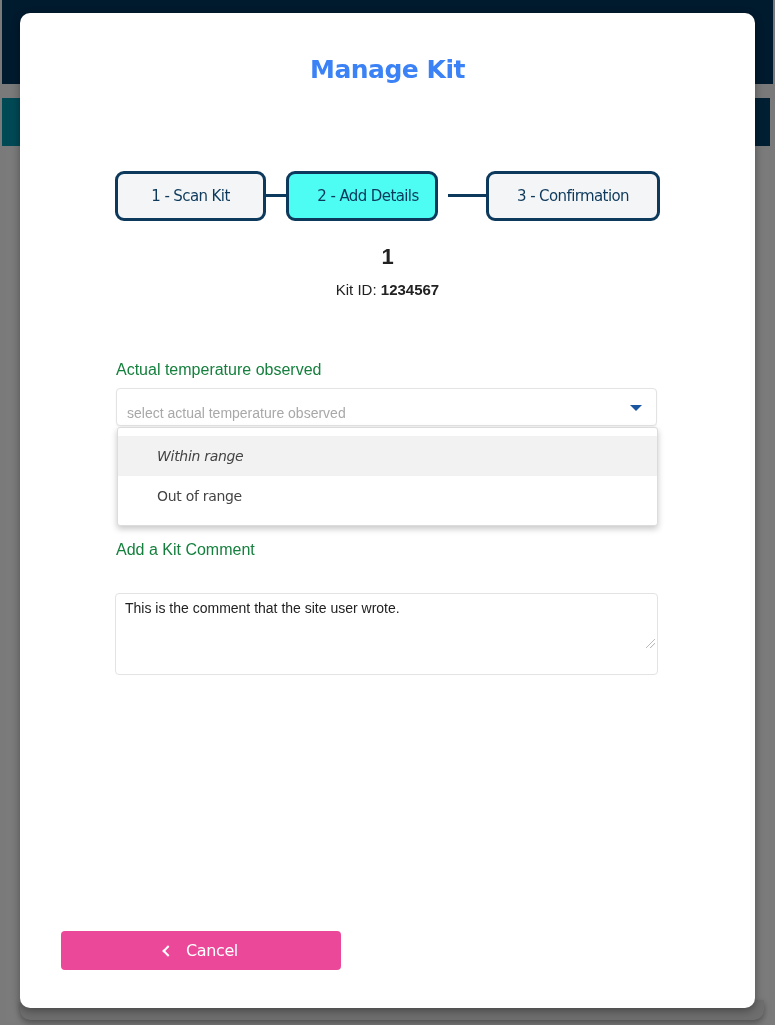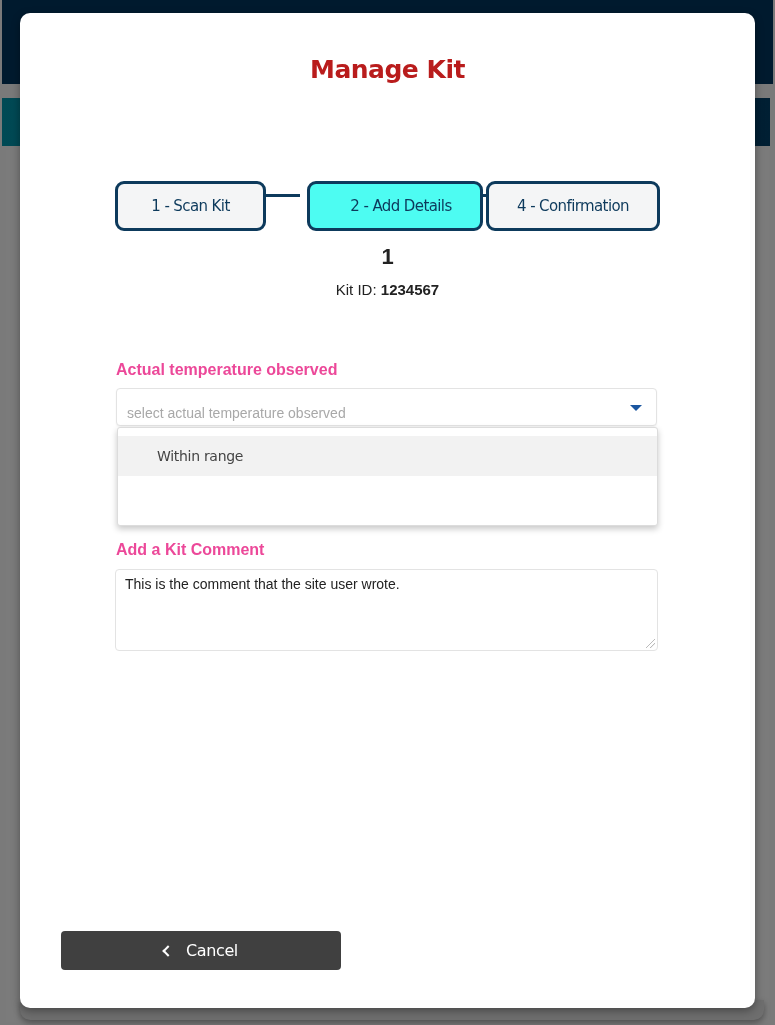--- a/index.html
+++ b/index.html
@@ -29,53 +29,52 @@
   }
 
   
   .modal {
     position: absolute; left: 20px; top: 13px; width: 735px; height: 995px;
     background: #ffffff; border-radius: 10px;
     box-shadow: 0 3px 8px rgba(0,0,0,0.35);
   }
   .modal-title {
     position: absolute; left: 0; top: 42px; width: 100%;
-    text-align: center; font-size: 25px; color: #b91c1c;
+    text-align: center; font-size: 25px; color: #3b82f6;
     font-family: "DejaVu Sans", sans-serif; letter-spacing: -0.5px;
   }
 
   
   .stepper { position: absolute; left: 95px; top: 158px; width: 545px; height: 50px; }
   .step-line {
     position: absolute; top: 23px; height: 3px; background: #0d3a5c;
   }
   .step {
     position: absolute; top: 0; height: 50px;
     border: 3px solid #0d3a5c; border-radius: 9px;
     background: #f4f5f6; color: #0d3a5c;
     display: flex; align-items: center; justify-content: center;
     font-family: "DejaVu Sans", sans-serif; font-size: 15px; letter-spacing: -0.6px;
     cursor: pointer;
-    margin-top: 10px;
   }
   .step.active { background: #4dfcf2; }
 
   .kit-number {
     position: absolute; top: 231px; width: 100%; text-align: center;
     font-size: 22px; font-weight: bold; color: #222;
   }
   .kit-id {
     position: absolute; top: 268px; width: 100%; text-align: center;
     font-size: 15px; color: #222;
   }
   .kit-id b { font-weight: bold; }
 
   
   .field-label {
-    position: absolute; left: 96px; font-size: 16px; color: #ec4899; font-weight: bold;
+    position: absolute; left: 96px; font-size: 16px; color: #15803d;
   }
   .select-box {
     position: absolute; left: 96px; top: 375px; width: 541px; height: 38px;
     border: 1px solid #e3e3e3; border-radius: 4px; background: #fff;
     box-shadow: 0 1px 2px rgba(0,0,0,0.06);
     display: flex; align-items: center; padding-left: 10px;
     cursor: pointer;
   }
   .select-placeholder { font-size: 14px; color: #a8a8a8; margin-top: 12px; }
   .select-caret {
@@ -87,37 +86,37 @@
     position: absolute; left: 97px; top: 414px; width: 541px; height: 99px;
     background: #fff; border: 1px solid #dcdcdc; border-radius: 3px;
     box-shadow: 0 3px 6px rgba(0,0,0,0.22);
     padding-top: 8px;
   }
   .dropdown-option {
     height: 40px; padding-left: 39px; display: flex; align-items: center;
     font-size: 14px; color: #444; cursor: pointer;
     font-family: "DejaVu Sans", sans-serif; letter-spacing: -0.3px;
   }
-  .dropdown-option.hover { background: #f2f2f2; }
+  .dropdown-option.hover { background: #f2f2f2; font-style: italic; }
 
   .comment-box {
-    position: absolute; left: 95px; top: 556px; width: 543px; height: 82px;
+    position: absolute; left: 95px; top: 580px; width: 543px; height: 82px;
     border: 1px solid #e3e3e3; border-radius: 4px; background: #fff;
     padding: 6px 9px; font-size: 14px; color: #222;
     font-family: "Liberation Sans", sans-serif; resize: none; outline: none;
   }
   .resize-grip {
     position: absolute; left: 626px; top: 626px; width: 9px; height: 9px;
     background: linear-gradient(135deg, transparent 45%, #bbb 46%, #bbb 52%, transparent 53%, transparent 70%, #bbb 71%, #bbb 77%, transparent 78%);
   }
 
   
   .btn {
     position: absolute; top: 918px; width: 280px; height: 39px;
-    background: #404040; border-radius: 4px; color: #fff;
+    background: #ec4899; border-radius: 4px; color: #fff;
     display: flex; align-items: center; justify-content: center; gap: 14px;
     font-family: "DejaVu Sans", sans-serif; font-size: 16px; letter-spacing: -0.4px;
     cursor: pointer; border: none;
   }
   .chev {
     display: inline-block; width: 8px; height: 8px;
     border-top: 2.5px solid #fff; border-right: 2.5px solid #fff;
   }
   .chev.left { transform: rotate(-135deg); margin-top: 1px; }
   .chev.right { transform: rotate(45deg); margin-top: 1px; }
@@ -130,37 +129,38 @@
 <div class="bg-panel"></div>
 <div class="bg-card-shadow"></div>
 
 <div class="modal">
   <h1 class="modal-title">Manage Kit</h1>
 
   <div class="stepper">
     <div class="step-line" style="left:150px;width:35px;"></div>
     <div class="step-line" style="left:333px;width:40px;"></div>
     <div class="step" style="left:0;width:151px;">1 - Scan Kit</div>
-    <div class="step active" style="left:192px;width:176px;padding-left:12px;">2 - Add Details</div>
-    <div class="step" style="left:371px;width:174px;">4 - Confirmation</div>
+    <div class="step active" style="left:171px;width:152px;padding-left:12px;">2 - Add Details</div>
+    <div class="step" style="left:371px;width:174px;">3 - Confirmation</div>
   </div>
 
   <div class="kit-number">1</div>
   <div class="kit-id">
     <span>Kit ID:</span>
     <b>1234567</b>
   </div>
 
   <label class="field-label" style="top:348px;">Actual temperature observed</label>
   <div class="select-box">
     <span class="select-placeholder">select actual temperature observed</span>
     <span class="select-caret"></span>
   </div>
   <div class="dropdown">
     <div class="dropdown-option hover">Within range</div>
+    <div class="dropdown-option">Out of range</div>
   </div>
 
   <label class="field-label" style="top:528px;">Add a Kit Comment</label>
   <textarea class="comment-box" style="">This is the comment that the site user wrote.</textarea>
   <div class="resize-grip"></div>
 
   <button class="btn" style="left:41px;">
     <span class="chev left"></span>
     <span>Cancel</span>
   </button>

